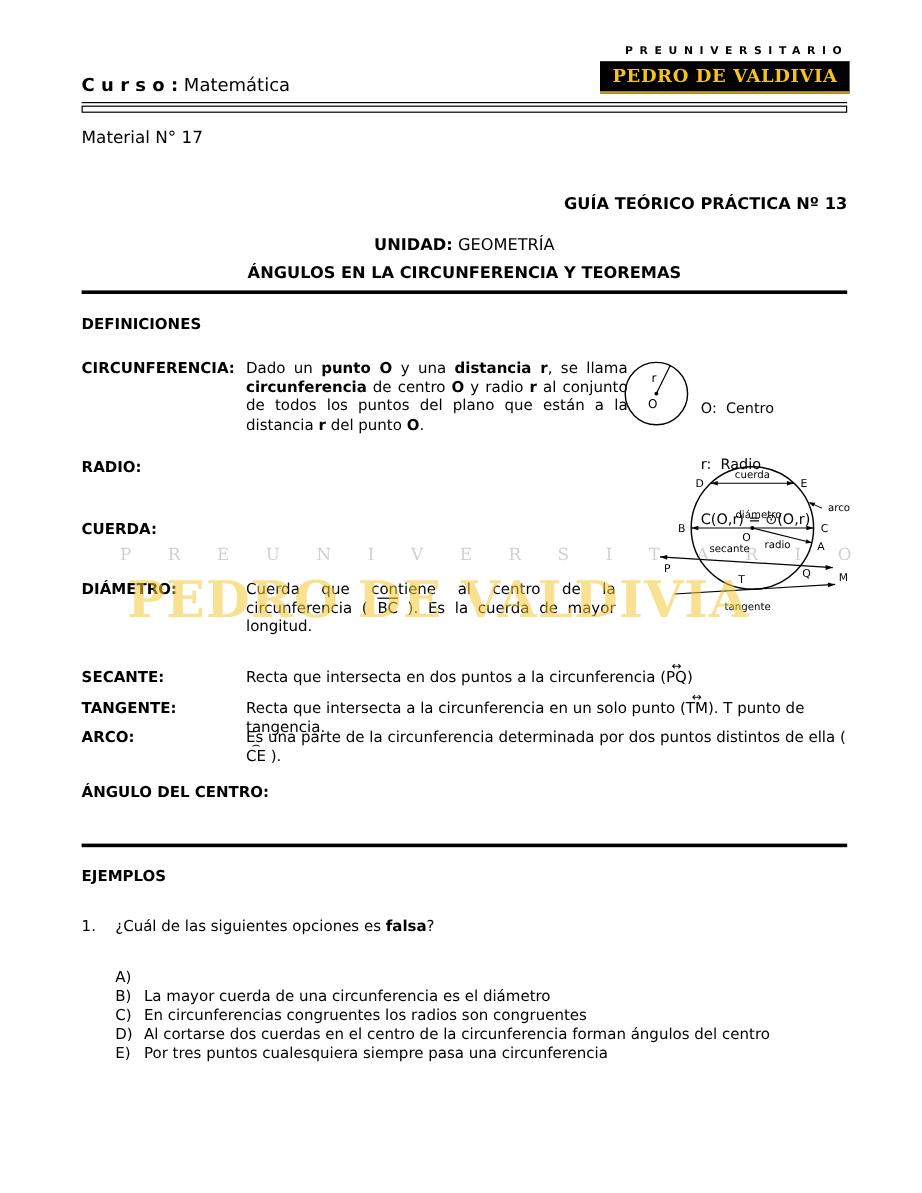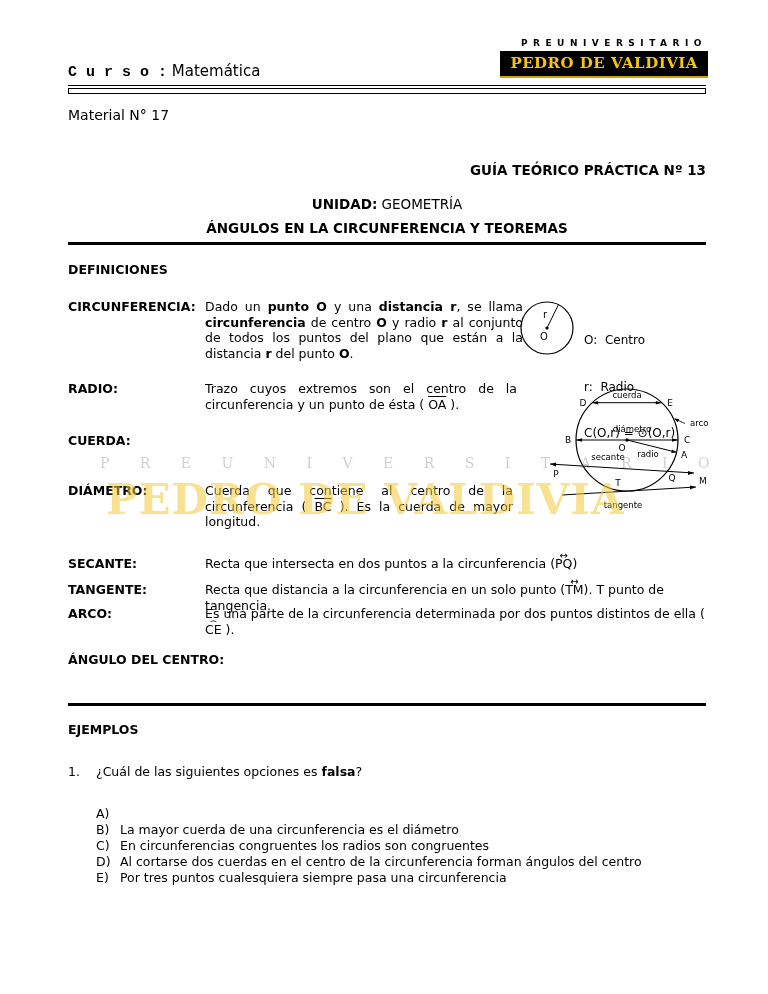--- a/index.html
+++ b/index.html
@@ -15,21 +15,21 @@
   
   .brand { position:absolute; top:38px; right:60px; text-align:right; }
   .brand-pre { font-size:9px; font-weight:bold; letter-spacing:5.5px; margin-bottom:3px; margin-right:1px; }
   .brand-badge {
     display:inline-block; background:#000; color:#f6c21c;
     font-family:"DejaVu Serif", serif; font-weight:bold; font-size:15px;
     padding:3px 10px 4px; letter-spacing:0.5px;
     border-bottom:2px solid #caa10a;
   }
   .course { position:absolute; top:62px; left:68px; font-size:15px; }
-  .course .lbl { font-weight:bold;font-family:Liberation Mono, monospace; }
+  .course .lbl { font-weight:bold; }
   .course-rules { position:absolute; top:85px; left:68px; width:638px; }
   .rule-line { border-top:1.5px solid #000; height:0; }
   .rule-box  { margin-top:2px; height:6px; border:1px solid #000; }
   .material { position:absolute; top:107px; left:68px; font-size:14px; }
 
   .guide-title { position:absolute; top:162px; left:68px; width:638px; text-align:right; font-weight:bold; font-size:13.5px; }
   .unit-line   { position:absolute; top:196px; left:68px; width:638px; text-align:center; font-size:13.5px; }
   .unit-line .lbl { font-weight:bold; }
   .main-title  { position:absolute; top:220px; left:68px; width:638px; text-align:center; font-weight:bold; font-size:13.5px; }
   .rule-thick  { position:absolute; left:68px; width:638px; height:3px; background:#000; }
@@ -117,23 +117,20 @@
       <text x="30" y="44" font-size="10" text-anchor="middle">O</text>
     </svg>
   </div>
   <div class="diag-notes">
     <div>O:  Centro</div>
     <div>r:  Radio</div>
     <div>C(O,r) = ⊙(O,r)</div>
   </div>
 
   <div class="term" style="top:381px;">RADIO:</div>
-  <div class="dtext just" style="top:381px; width:312px;">
-    <span>Trazo cuyos extremos son el centro de la circunferencia y un punto de ésta ( </span><span class="ovl">OA</span><span> ).</span>
-  </div>
 
   <div class="diag-big">
     <svg viewBox="0 0 240 150" width="240" height="150">
       <circle cx="107" cy="60" r="51" fill="none" stroke="#000" stroke-width="1.2"></circle>
 
       <line x1="72.2" y1="22.7" x2="141.8" y2="22.7" stroke="#000" stroke-width="1"></line>
       <polygon points="72.2,22.7 78.2,20.9 78.2,24.5"></polygon>
       <polygon points="141.8,22.7 135.8,20.9 135.8,24.5"></polygon>
 
       <line x1="56" y1="60" x2="158" y2="60" stroke="#000" stroke-width="1"></line>
@@ -186,21 +183,21 @@
     <div class="wm2">PEDRO DE VALDIVIA</div>
   </div>
 
   <div class="term" style="top:556px;">SECANTE:</div>
   <div class="dtext w-wide" style="top:556px;">
     <span>Recta que intersecta en dos puntos a la circunferencia (</span><span class="arr">PQ</span><span>)</span>
   </div>
 
   <div class="term" style="top:582px;">TANGENTE:</div>
   <div class="dtext w-wide" style="top:582px;">
-    <span>Recta que distancia a la circunferencia en un solo punto (</span><span class="arr">TM</span><span>). T punto de tangencia.</span>
+    <span>Recta que intersecta a la circunferencia en un solo punto (</span><span class="arr">TM</span><span>). T punto de tangencia.</span>
   </div>
 
   <div class="term" style="top:606px;">ARCO:</div>
   <div class="dtext w-wide" style="top:606px;">
     <span>Es una parte de la circunferencia determinada  por  dos  puntos  distintos de ella ( </span><span class="arcseg">CE</span><span> ).</span>
   </div>
 
   <div class="term" style="top:652px;">ÁNGULO DEL CENTRO:</div>
 
   <div class="rule-thick rule2"></div>

